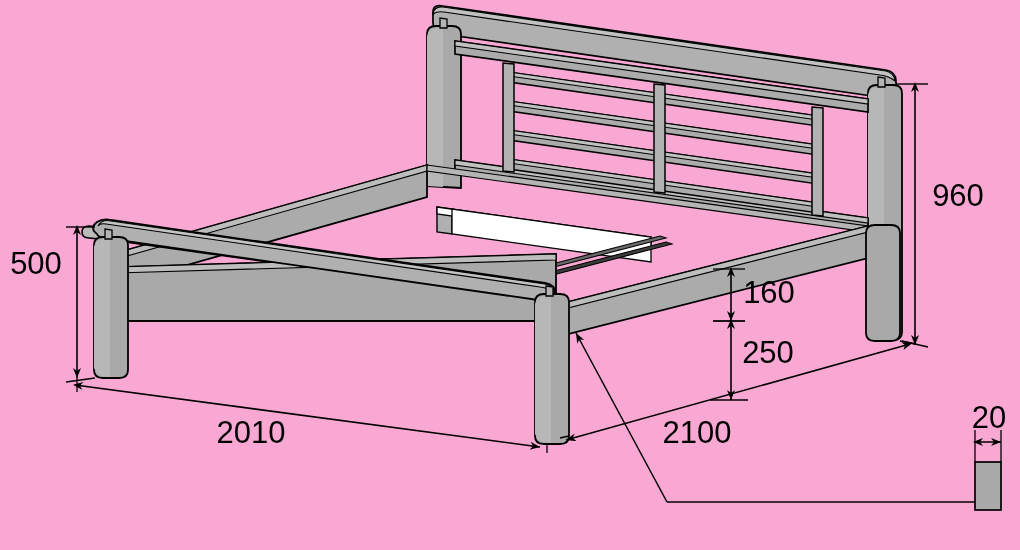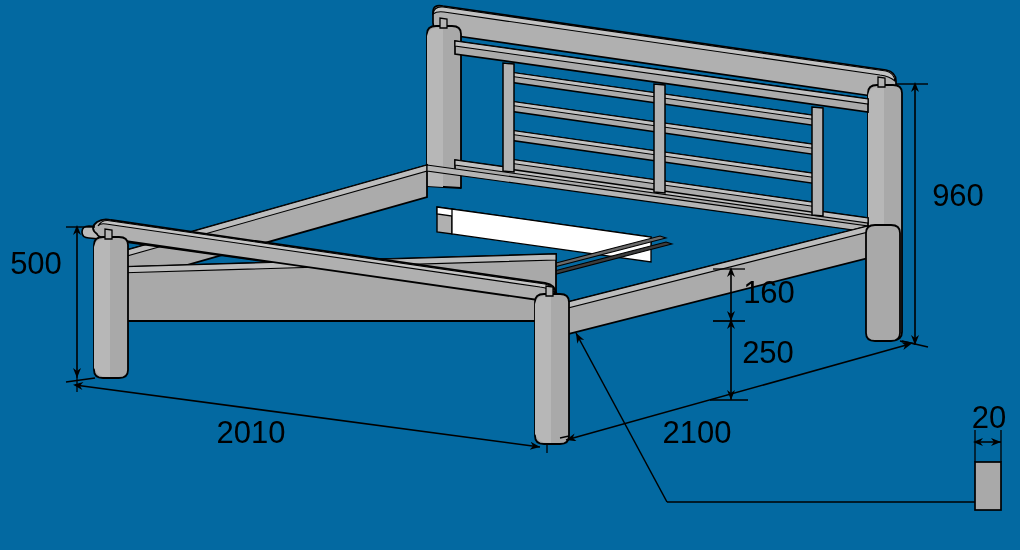--- a/index.html
+++ b/index.html
@@ -8,21 +8,21 @@
     padding: 0;
     background: #ffffff;
   }
   body {
     font-family: "Liberation Sans", sans-serif;
   }
   #canvas {
     position: relative;
     width: 1020px;
     height: 550px;
-    background: #0369a1;
+    background: #f9a8d4;
     overflow: hidden;
   }
   #drawing {
     position: absolute;
     top: 0;
     left: 0;
     width: 1020px;
     height: 550px;
   }
   .dim-text {

